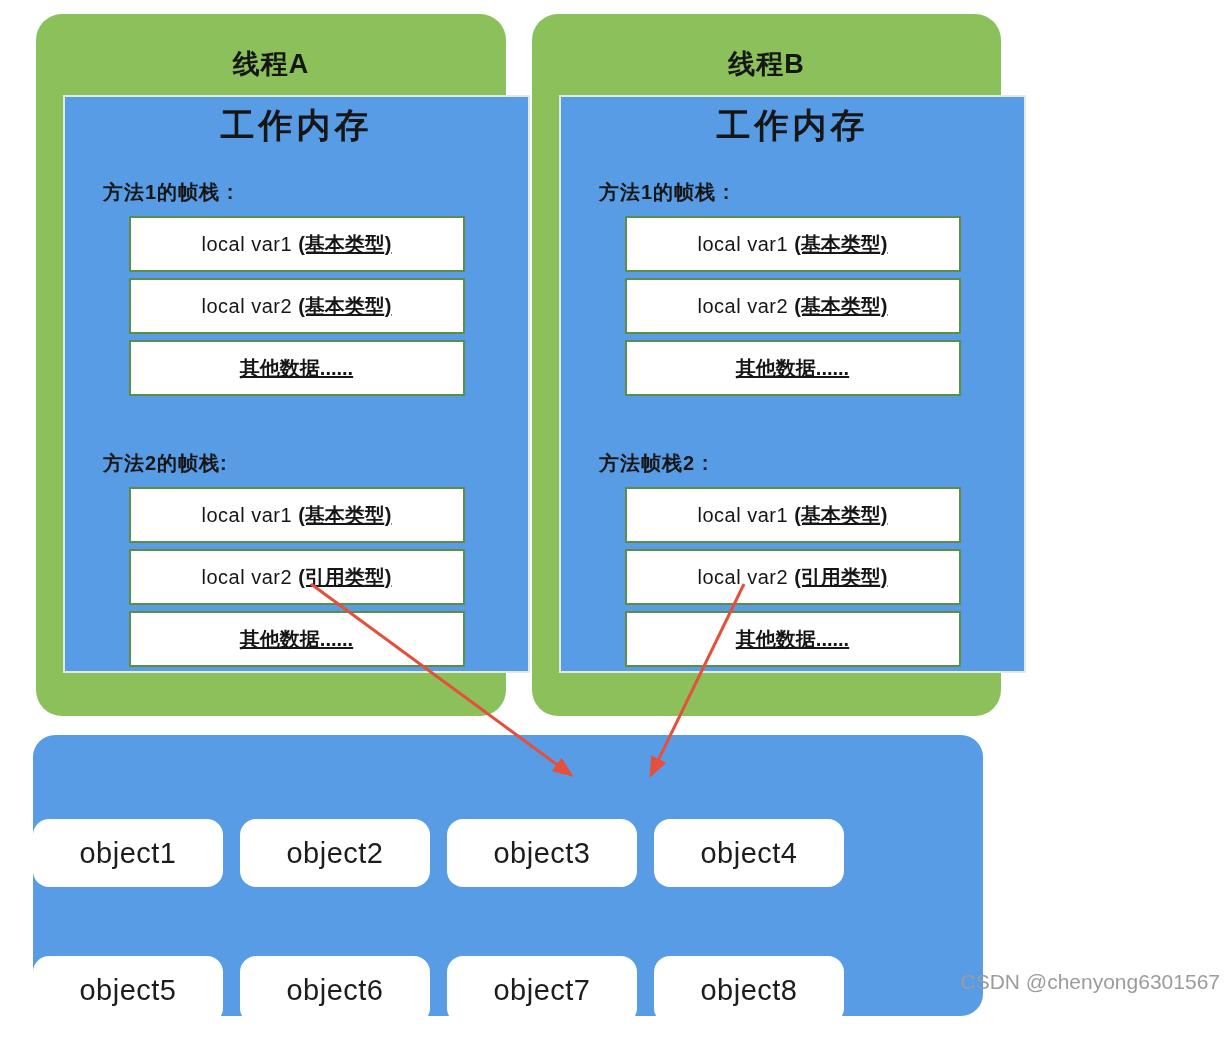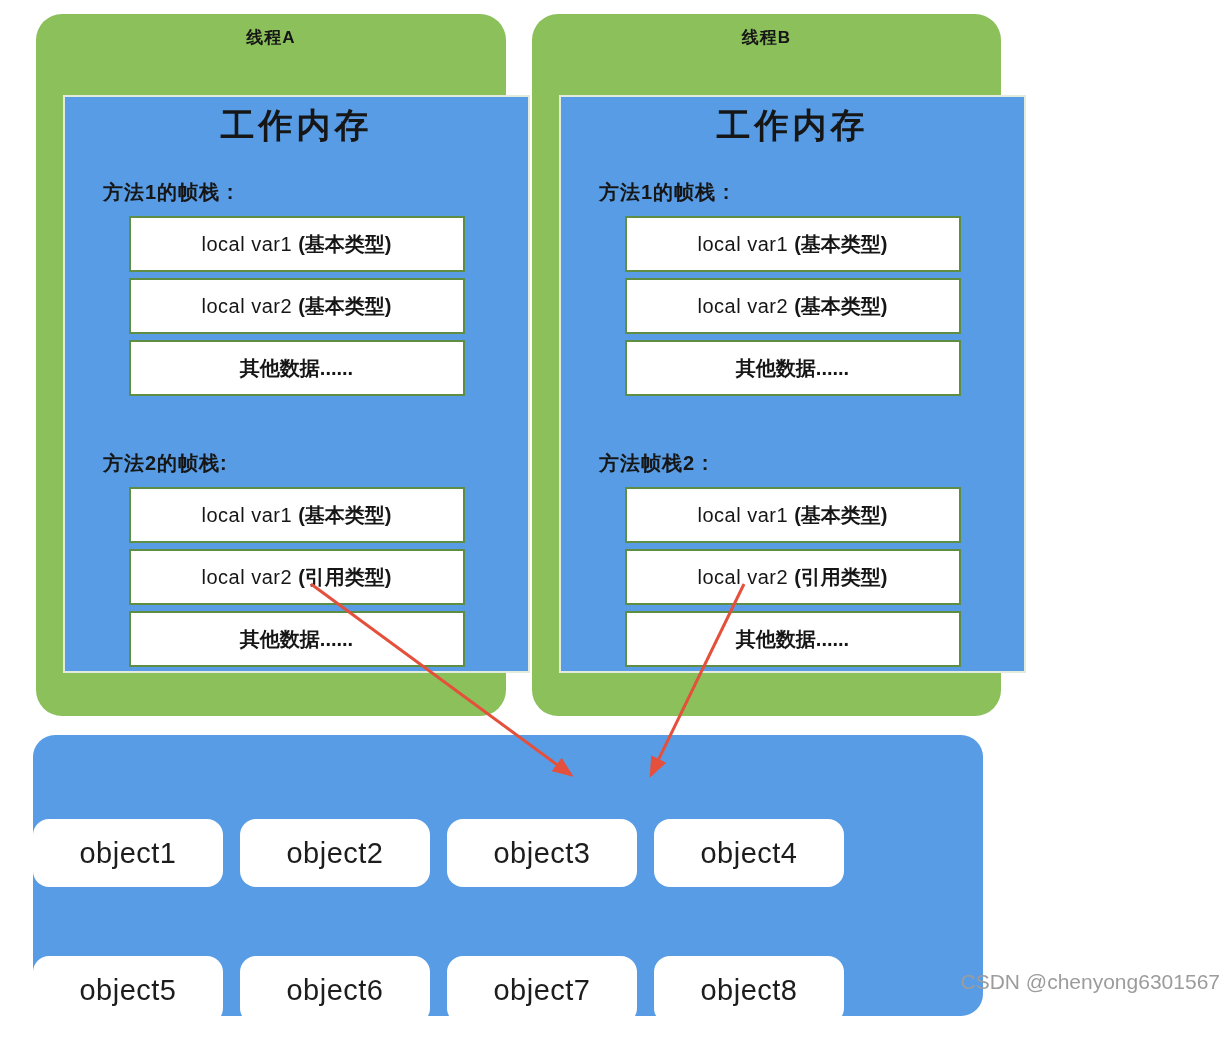--- a/index.html
+++ b/index.html
@@ -12,30 +12,30 @@
     --watermark:#9c9c9c;
   }
   *{box-sizing:border-box;margin:0;padding:0;}
   body{background:#ffffff;font-family:"Liberation Sans","DejaVu Sans",sans-serif;color:var(--text);}
   .canvas{position:relative;width:1226px;height:1046px;background:#fff;overflow:hidden;}
 
   
   .thread{position:absolute;top:14px;width:470px;height:702px;background:var(--thread-bg);border-radius:26px;}
   .thread.a{left:36px;}
   .thread.b{left:532px;width:469px;}
-  .thread-title{text-align:center;padding-top:12px;font-size:17px;font-weight:700;letter-spacing:1px;}
+  .thread-title{text-align:center;padding-top:32px;font-size:27px;font-weight:700;letter-spacing:1px;}
 
   
   .wm{position:absolute;left:27px;top:81px;width:467px;height:578px;background:var(--memory-bg);border:2px solid var(--wm-border);}
   .wm-title{text-align:center;padding-top:6px;font-size:34px;font-weight:700;letter-spacing:4px;}
   .frame-label{margin:30px 0 10px 38px;font-size:20px;font-weight:700;letter-spacing:1px;}
   .frame-label.second{margin-top:54px;}
   .slot{width:336px;height:56px;margin:0 auto 6px auto;background:#ffffff;border:2px solid var(--slot-border);
         display:flex;align-items:center;justify-content:center;font-size:20px;white-space:pre;}
-  .slot .cn{font-weight:600;}
+  .slot .cn{font-weight:600;text-decoration:underline;}
   .slot .en{letter-spacing:0.5px;}
 
   
   .main-memory{position:absolute;left:33px;top:735px;width:950px;height:281px;background:var(--memory-bg);border-radius:22px;}
   .objects-row{display:flex;gap:17px;margin-top:40px;}
   .objects-row.first{padding-top:44px;}
   .objects-row.second{padding-top:29px;}
   .object-box{width:190px;height:68px;background:#ffffff;border-radius:16px;display:flex;align-items:center;justify-content:center;
               font-size:29px;letter-spacing:0.5px;color:#1d1d1d;}
   .mm-title{margin-top:22px;text-align:center;font-size:20px;font-weight:700;letter-spacing:3px;}

